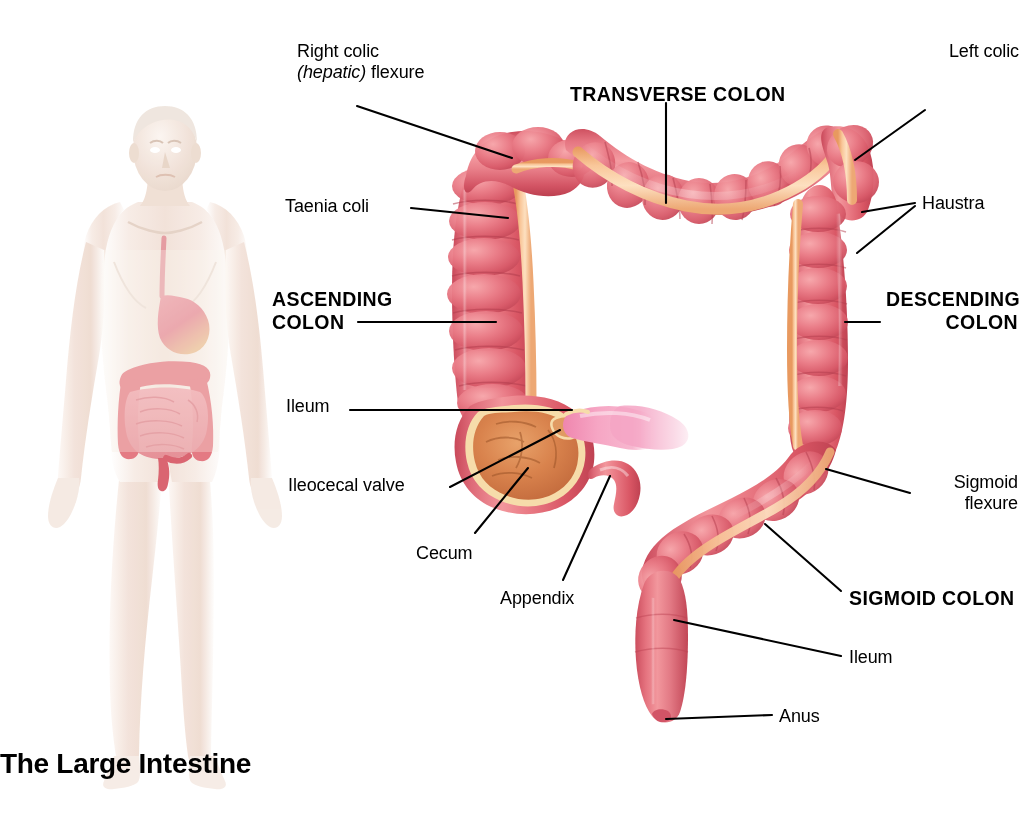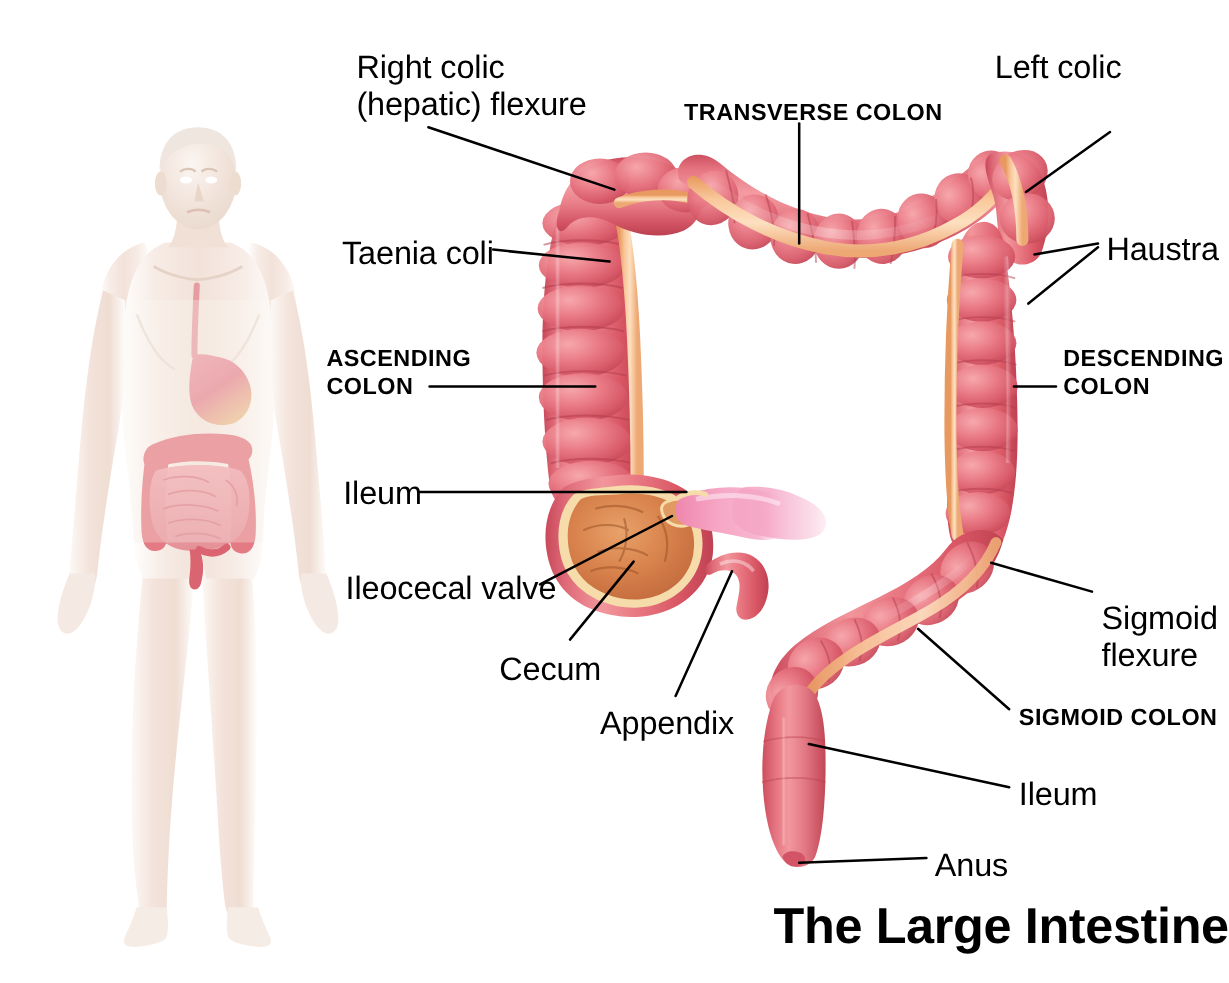--- a/index.html
+++ b/index.html
@@ -14,40 +14,40 @@
   }
   #stage { position: absolute; inset: 0; }
   #figure-svg, #colon-svg, #leader-svg {
     position: absolute; left: 0; top: 0;
     width: 1024px; height: 819px;
   }
   #leader-svg { pointer-events: none; }
 
   .label {
     position: absolute;
-    font-size: 27px;
+    font-size: 18px;
     line-height: 1.16;
     white-space: pre;
     letter-spacing: -0.1px;
     color: #000;
   }
   .label.bold {
     font-weight: bold;
     font-size: 19.5px;
     letter-spacing: 0.4px;
   }
-  .label .ital { }
-  .label.right { }
+  .label .ital { font-style: italic; }
+  .label.right { text-align: right; }
 
   #title {
     position: absolute;
     left: 0; right: 0;
     top: 748px;
-    text-align: right;
-    font-size: 42px;
+    text-align: left;
+    font-size: 28px;
     font-weight: bold;
     letter-spacing: -0.3px;
   }
 </style>
 </head>
 <body>
 
 <div id="stage">
 
   <svg id="figure-svg" viewBox="0 0 1024 819">
@@ -478,21 +478,21 @@
       <div class="label bold" style="left: 570px; top: 83px; text-align: center;"><div>TRANSVERSE COLON</div></div>
       <div class="label right" style="left: 829px; top: 41px; width: 190px;"><div>Left colic</div></div>
       <div class="label" style="left: 285px; top: 196px;"><div>Taenia coli</div></div>
       <div class="label" style="left: 922px; top: 193px;"><div>Haustra</div></div>
       <div class="label bold" style="left: 272px; top: 288px;"><div>ASCENDING</div><div>COLON</div></div>
       <div class="label bold right" style="left: 886px; top: 288px; width: 132px;"><div>DESCENDING</div><div>COLON</div></div>
       <div class="label" style="left: 286px; top: 396px;"><div>Ileum</div></div>
       <div class="label" style="left: 288px; top: 475px;"><div>Ileocecal valve</div></div>
       <div class="label" style="left: 416px; top: 543px;"><div>Cecum</div></div>
       <div class="label" style="left: 477px; top: 588px; margin-left: 23px;"><div>Appendix</div></div>
-      <div class="label right" style="left: 918px; top: 472px; width: 100px; margin-top: 28px;"><div>Sigmoid</div><div>flexure</div></div>
+      <div class="label right" style="left: 918px; top: 472px; width: 100px;"><div>Sigmoid</div><div>flexure</div></div>
       <div class="label bold" style="left: 849px; top: 587px;"><div>SIGMOID COLON</div></div>
       <div class="label" style="left: 849px; top: 647px;"><div>Ileum</div></div>
       <div class="label" style="left: 779px; top: 706px;"><div>Anus</div></div>
     </div>
 
   <div id="title">The Large Intestine</div>
 
 </div>
 
 </body></html>

